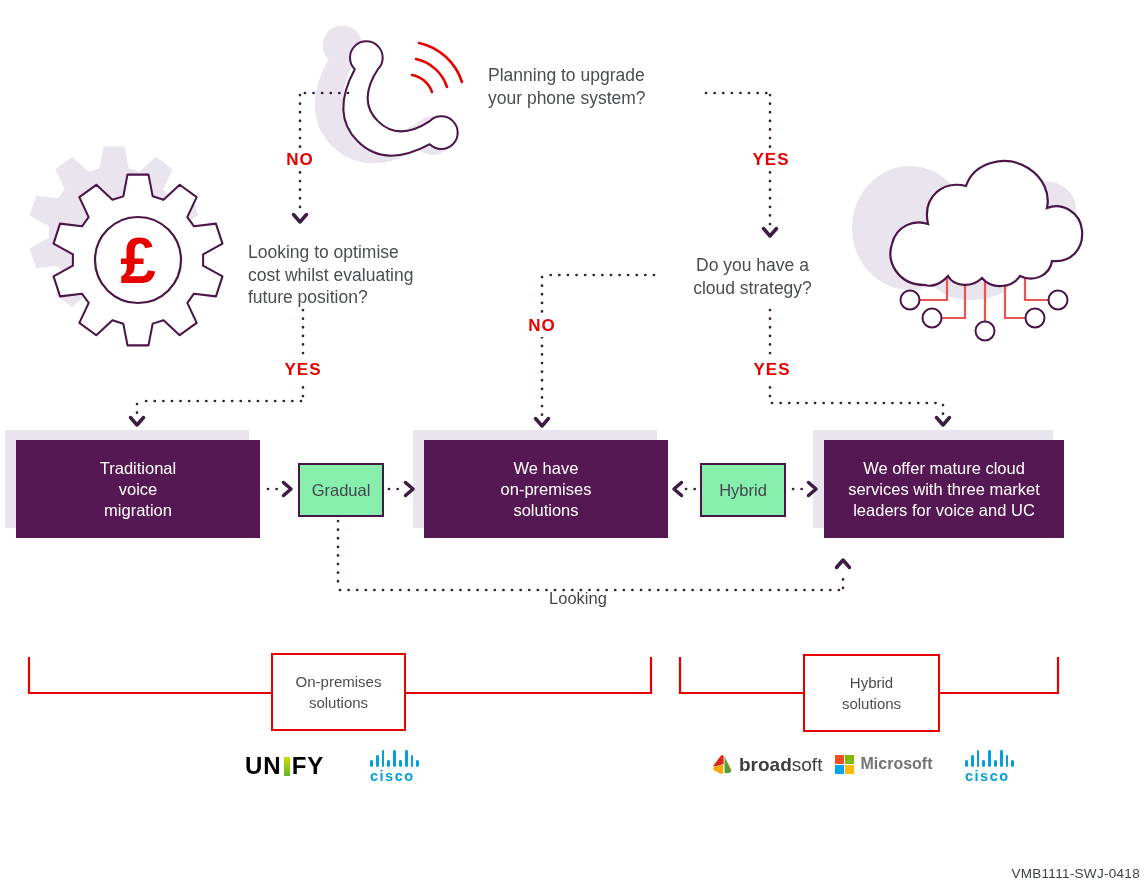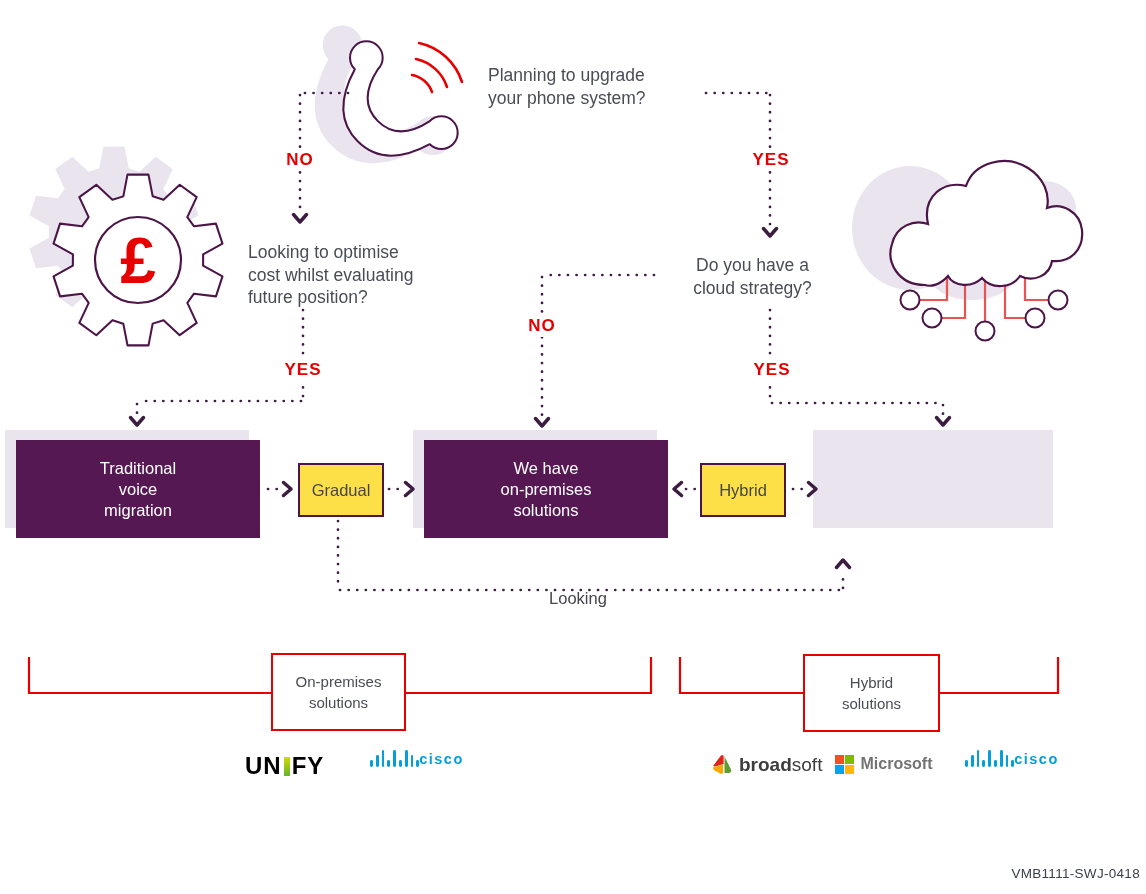--- a/index.html
+++ b/index.html
@@ -10,34 +10,34 @@
   
   .question{font-size:17.5px;line-height:22.5px;color:#4a4d55;z-index:3;}
   .center-text{text-align:center;}
   
   .branch-label{font-size:17px;font-weight:700;letter-spacing:1px;color:#e60000;
                 background:#fff;padding:1px 3px;transform:translate(-50%,-50%);z-index:4;}
   
   .flow-shadow{background:#e9e4ee;z-index:1;}
   .flow-box{background:#561853;color:#fff;display:flex;align-items:center;justify-content:center;
             text-align:center;font-size:16.5px;line-height:21px;z-index:3;}
-  .mini-box{background:#fde047;border:2.5px solid #4b1548;display:flex;align-items:center;
+  .mini-box{background:#86efac;border:2.5px solid #4b1548;display:flex;align-items:center;
             justify-content:center;font-size:16.5px;color:#45464d;z-index:3;}
   .shortcut{font-size:16.5px;color:#45464d;transform:translateX(-50%);z-index:3;}
   
   .cat-box{background:#fff;border:2px solid #e60000;display:flex;align-items:center;
            justify-content:center;text-align:center;font-size:15px;line-height:21px;
            color:#4b4d54;z-index:3;}
   
   .logo{display:flex;align-items:center;z-index:3;}
   .unify-text{font-size:24px;font-weight:700;letter-spacing:1px;color:#000000;
               text-transform:uppercase;}
   .unify-ibar{display:inline-block;width:6px;height:19px;margin:0 2px;
               background:linear-gradient(to bottom,#cfdb00,#65b32e);}
-  .cisco-logo{display:flex;flex-direction:row;}
+  .cisco-logo{display:flex;flex-direction:column;}
   .cisco-bars{display:flex;align-items:flex-end;gap:3px;height:17px;}
   .cisco-bars span{display:inline-block;width:2.8px;background:#049fd9;border-radius:1.4px;}
   .cisco-text{font-size:14.5px;font-weight:700;letter-spacing:1.5px;color:#049fd9;margin-top:1px;}
   .broadsoft-text{font-size:19px;color:#3d3d3d;margin-left:6px;}
   .ms-squares{display:grid;grid-template-columns:8.5px 8.5px;grid-template-rows:8.5px 8.5px;gap:1.5px;}
   .ms-text{font-size:16px;font-weight:600;color:#737373;margin-left:7px;}
   .footer-code{font-size:13.5px;color:#3c4049;letter-spacing:0.3px;z-index:3;}
   svg{display:block;}
   #overlay{position:absolute;left:0;top:0;z-index:2;}
 </style>
@@ -166,20 +166,23 @@
   <div class="abs flow-shadow" style="left:5px;top:430px;width:244px;height:98px;"></div>
   <div class="abs flow-shadow" style="left:413px;top:430px;width:244px;height:98px;"></div>
   <div class="abs flow-shadow" style="left:813px;top:430px;width:240px;height:98px;"></div>
 
   <div class="abs flow-box preline" style="left:16px;top:440px;width:244px;height:98px;">Traditional
 voice
 migration</div>
   <div class="abs flow-box preline" style="left:424px;top:440px;width:244px;height:98px;">We have
 on-premises
 solutions</div>
+  <div class="abs flow-box preline" style="left:824px;top:440px;width:240px;height:98px;">We offer mature cloud
+services with three market
+leaders for voice and UC</div>
 
   <div class="abs mini-box" style="left:298px;top:463px;width:82px;height:50px;">Gradual</div>
   <div class="abs mini-box" style="left:700px;top:463px;width:82px;height:50px;">Hybrid</div>
 
   <div class="abs shortcut" style="left:578px;top:589px;">Looking</div>
 
   <div class="abs cat-box preline" style="left:271px;top:653px;width:131px;height:74px;">On-premises
 solutions</div>
   <div class="abs cat-box preline" style="left:803px;top:654px;width:133px;height:74px;">Hybrid
 solutions</div>

